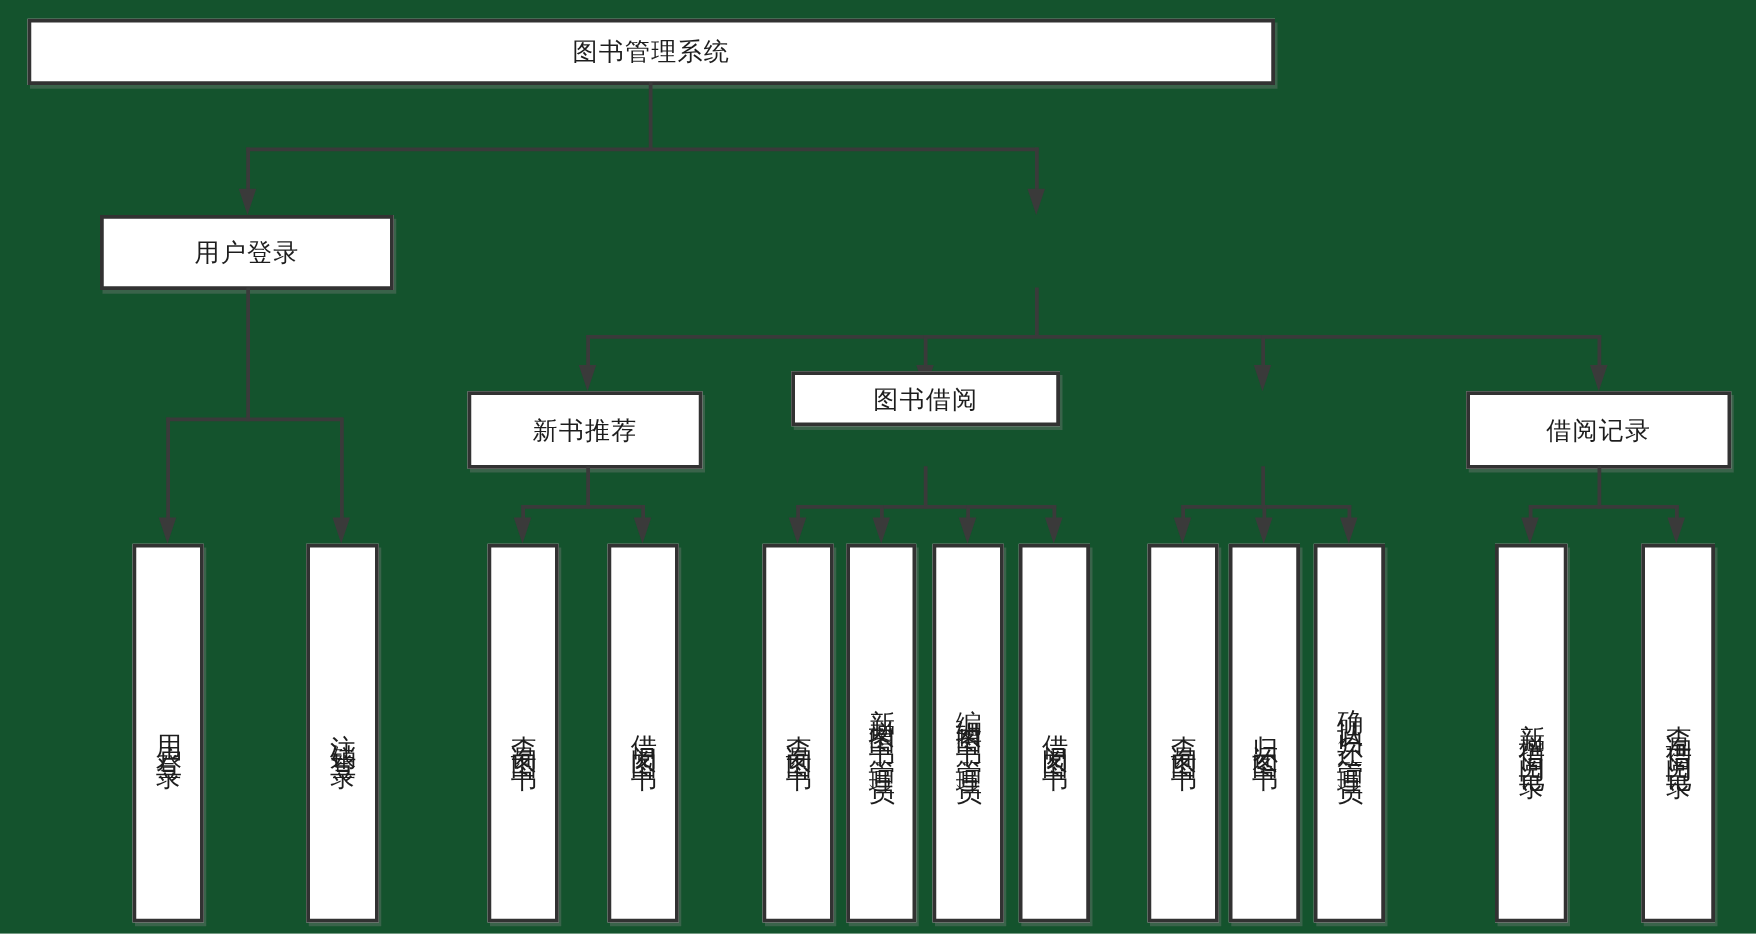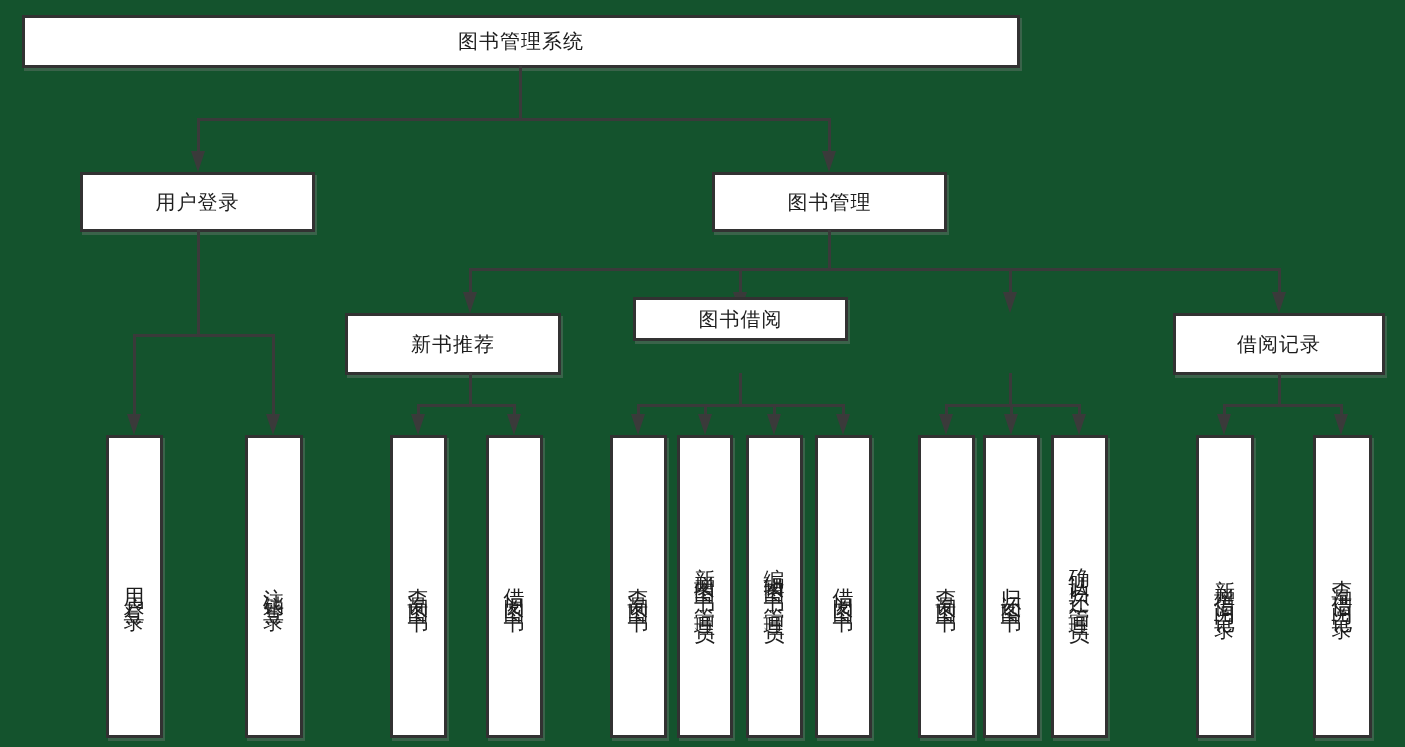--- a/index.html
+++ b/index.html
@@ -41,43 +41,40 @@
   <div class="vline" style="left:519px;top:66px;height:54px;"></div>
   <div class="hline" style="left:197px;top:118px;width:634px;"></div>
   <div class="vline" style="left:197px;top:118px;height:36px;"></div>
   <div class="arrow" style="left:191px;top:151px;"></div>
   <div class="vline" style="left:828px;top:118px;height:36px;"></div>
   <div class="arrow" style="left:822px;top:151px;"></div>
 
   <div class="box box-h" style="left:80px;top:172px;width:235px;height:60px;">
     <span>用户登录</span>
   </div>
-  <div class="box box-h" style="left:712px;top:172px;width:235px;height:60px;">
-    <span>图书管理</span>
-  </div>
 
   <div class="vline" style="left:197px;top:230px;height:107px;"></div>
   <div class="hline" style="left:133px;top:334px;width:141px;"></div>
   <div class="vline" style="left:133px;top:334px;height:81px;"></div>
   <div class="arrow" style="left:127px;top:414px;"></div>
   <div class="vline" style="left:272px;top:334px;height:81px;"></div>
   <div class="arrow" style="left:266px;top:414px;"></div>
 
   <div class="vline" style="left:828px;top:230px;height:40px;"></div>
   <div class="hline" style="left:469px;top:268px;width:812px;"></div>
   <div class="vline" style="left:469px;top:268px;height:26px;"></div>
   <div class="arrow" style="left:463px;top:292px;"></div>
   <div class="vline" style="left:739px;top:268px;height:26px;"></div>
   <div class="arrow" style="left:733px;top:292px;"></div>
   <div class="vline" style="left:1009px;top:268px;height:26px;"></div>
   <div class="arrow" style="left:1003px;top:292px;"></div>
   <div class="vline" style="left:1278px;top:268px;height:26px;"></div>
   <div class="arrow" style="left:1272px;top:292px;"></div>
 
-  <div class="box box-h" style="left:345px;top:313px;width:216px;height:62px;">
+  <div class="box box-h" style="left:374px;top:313px;width:188px;height:62px;">
     <span>新书推荐</span>
   </div>
   <div class="box box-h" style="left:633px;top:297px;width:215px;height:44px;">
     <span>图书借阅</span>
   </div>
   <div class="box box-h" style="left:1173px;top:313px;width:212px;height:62px;">
     <span>借阅记录</span>
   </div>
 
   <div class="vline" style="left:469px;top:373px;height:34px;"></div>

